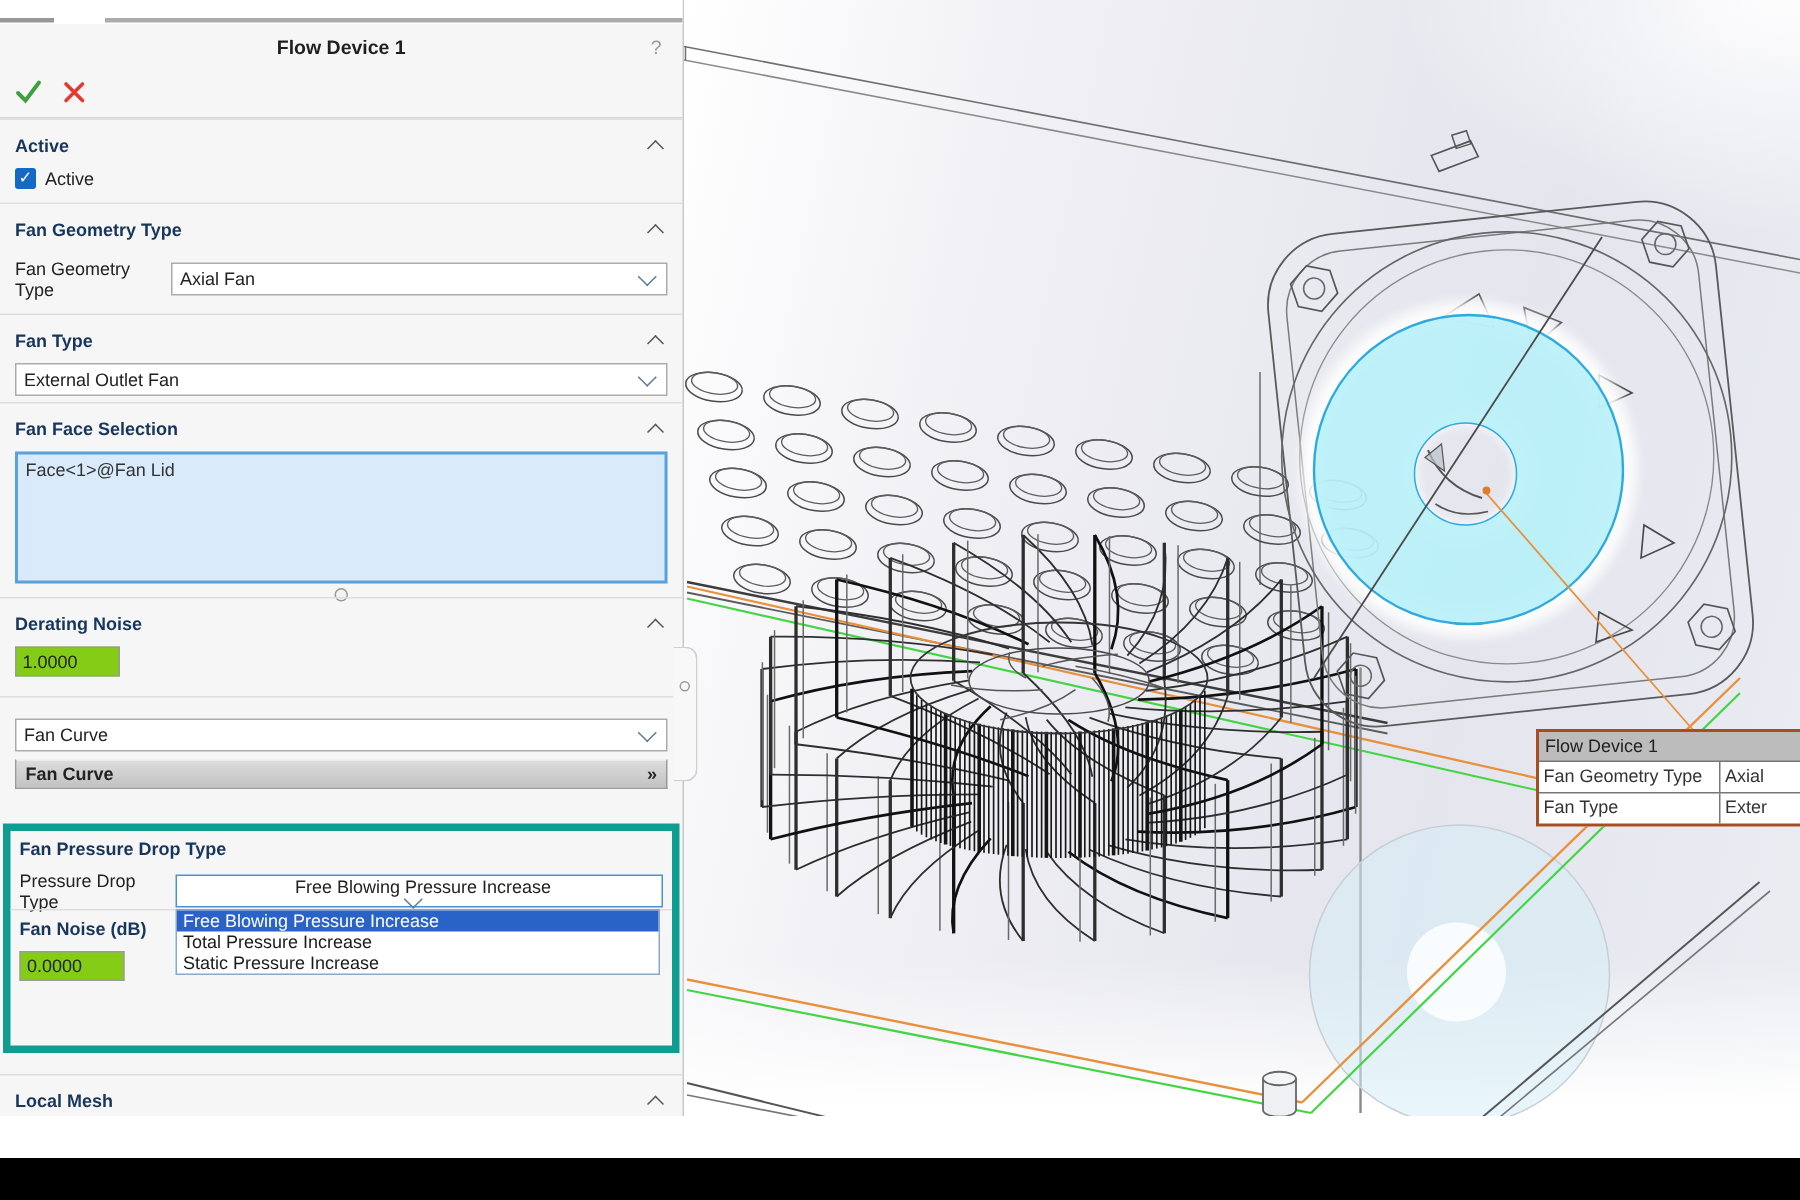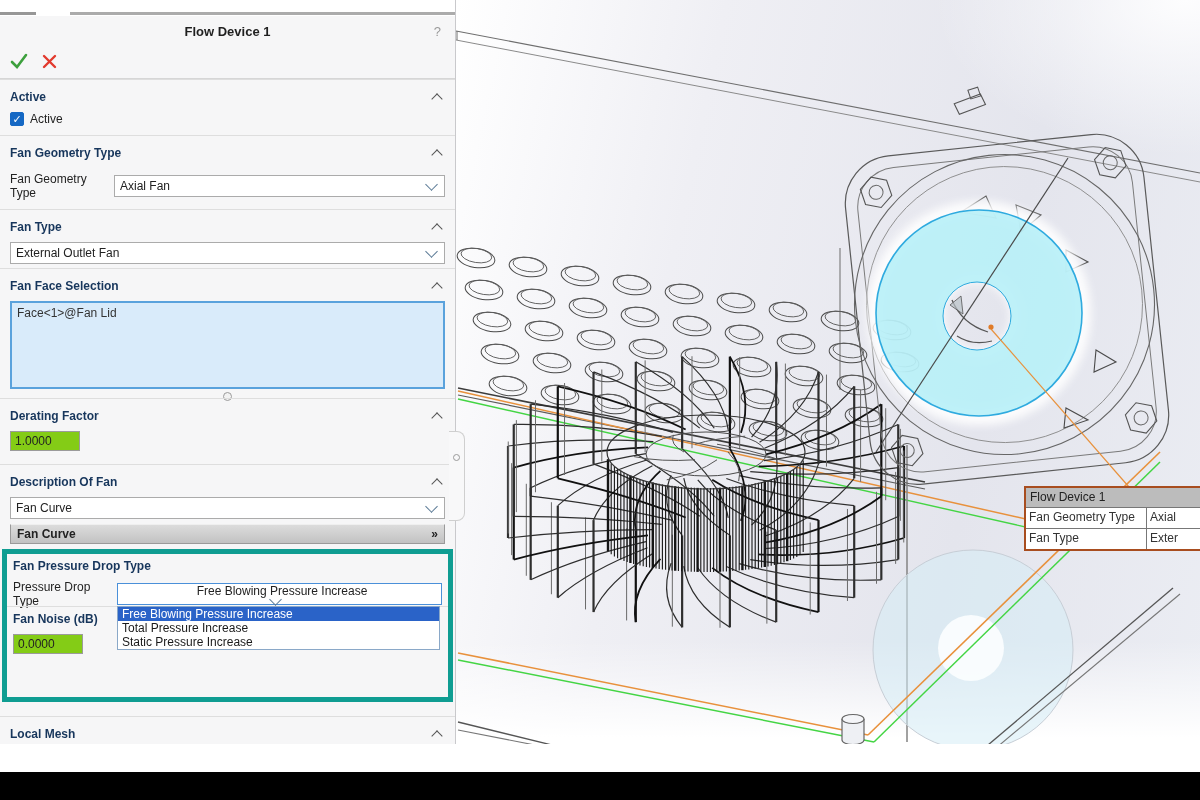--- a/index.html
+++ b/index.html
@@ -154,33 +154,29 @@
         <span class="chev"></span>
       </div>
       <div class="facebox">
         <span>Face&lt;1&gt;@Fan Lid</span>
       </div>
       <span class="resize-dot"></span>
     </div>
 
     <div class="sec" style="height:66px">
       <div class="sec-head">
-        <span class="sec-title">Derating Factor</span>
+        <span class="sec-title">Derating Noise</span>
         <span class="chev"></span>
       </div>
       <div class="row">
         <div class="input" style="width:70px">1.0000</div>
       </div>
     </div>
 
     <div class="sec" style="height:85px">
-      <div class="sec-head">
-        <span class="sec-title">Description Of Fan</span>
-        <span class="chev"></span>
-      </div>
       <div class="row">
         <div class="combo">
           <span class="combo-val">Fan Curve</span>
           <span class="combo-arrow"></span>
         </div>
       </div>
       <div class="fc-btn">
         <span>Fan Curve</span>
         <span class="sp"></span>
         <span>»</span>

